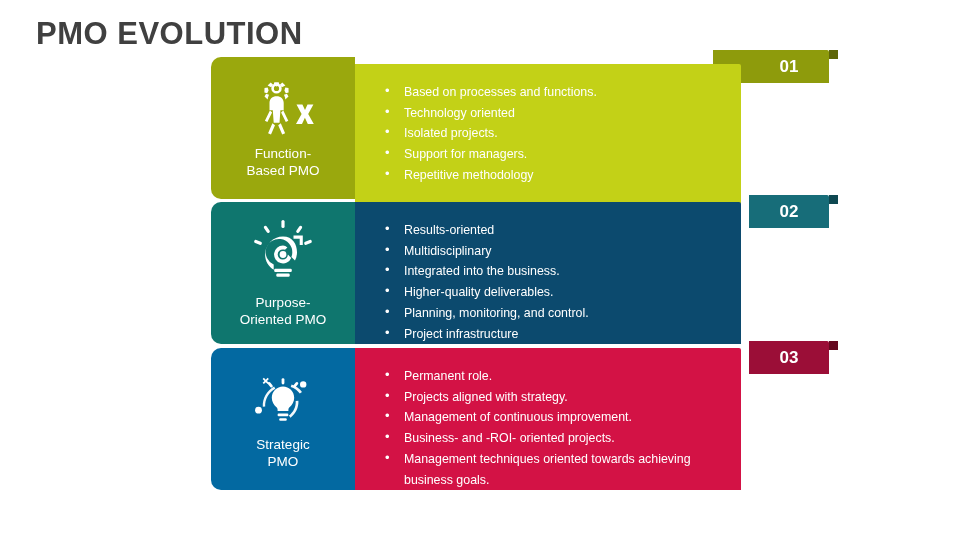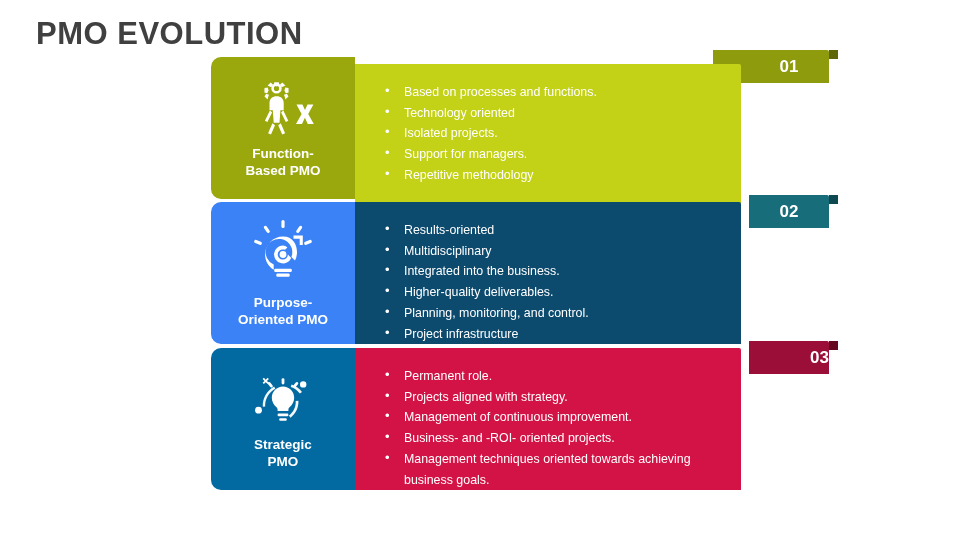--- a/index.html
+++ b/index.html
@@ -59,21 +59,21 @@
     width: 70px;
     height: 62px;
     display: flex;
     align-items: center;
     justify-content: center;
     margin-bottom: 6px;
   }
   .panel-label {
     color: #ffffff;
     font-size: 13.5px;
-    font-weight: bold;
+    font-weight: normal;
     text-align: center;
     line-height: 17px;
   }
 
   
   .content-panel {
     position: absolute;
     left: 144px;
     top: 0;
     width: 386px;
@@ -125,28 +125,28 @@
     top: -7px;
     right: -97px;
   }
 
   
   .c1-dark { background: #9aa80d; }
   .c1-light { background: #c3d117; margin-top: 7px; }
   .c1-tab { background: #8e9b0c; padding-left: 36px; }
   .c1-fold { background: #5e6608; }
 
-  .c2-dark { background: #3b82f6; gap: 8px; }
+  .c2-dark { background: #0f766e; gap: 8px; }
   .c2-light { background: #0c4a6e; }
   .c2-tab { background: #176d79; }
   .c2-fold { background: #0e4851; }
 
   .c3-dark { background: #0369a1; }
   .c3-light { background: #d31245; }
-  .c3-tab { background: #9b0e37; justify-content: flex-end; }
+  .c3-tab { background: #9b0e37; }
   .c3-fold { background: #65081f; }
 
   svg { display: block; }
 </style>
 </head>
 <body>
 
 <div id="slide">
 
   <div id="title">PMO EVOLUTION</div>

